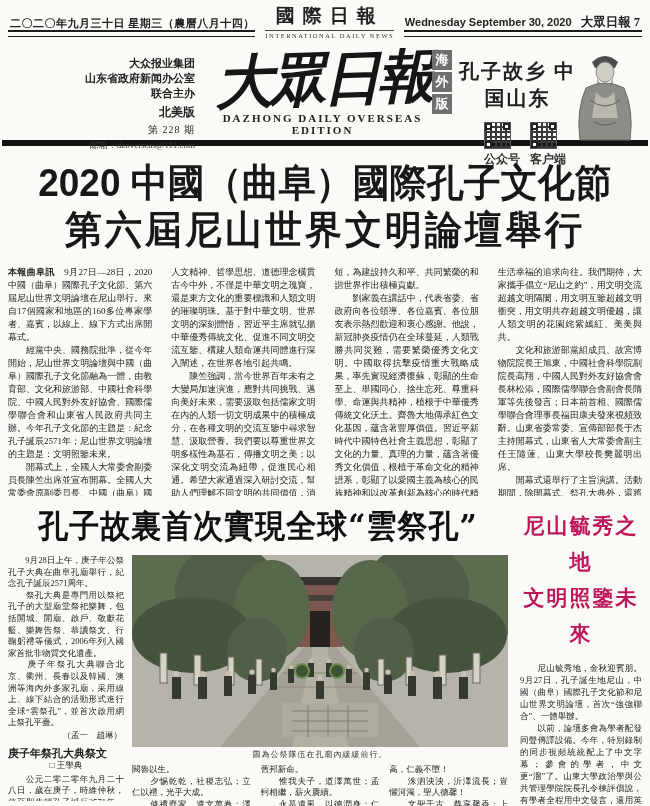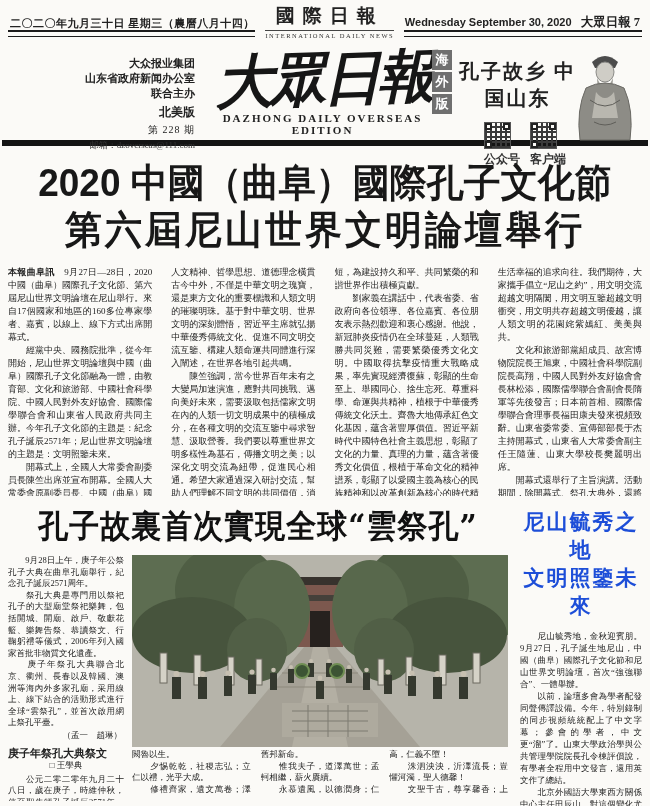--- a/index.html
+++ b/index.html
@@ -76,22 +76,22 @@
   .s2-byline { text-align:right; padding:1px 2px 1px 0; }
   .eulogy-title { text-align:left; font-weight:bold; font-size:11px; padding:5px 0 1px 0; }
   .eulogy-author { text-align:center; font-size:8.5px; padding-bottom:2px; }
   .photo-block { width:376px; }
   .photo { width:376px; height:192px; display:block; background:#b9b7ae; }
   .photo-caption { text-align:center; font-size:8px; color:#333; padding:2px 0; letter-spacing:1px; }
   .eulogy-bottom { display:flex; gap:10px; height:46px; overflow:hidden; margin-top:2px; }
   .eulogy-bottom div { flex:1; font-size:8.5px; line-height:11.6px; text-align:justify; white-space:pre-wrap; }
   
   .s3 { flex:1; }
-  .s3-headline { font-size:21px; line-height:28px; text-align:center; letter-spacing:2px;
-     color:#1d4ed8; font-family:Liberation Serif, serif; padding:6px 0 10px 0; font-weight:600; }
+  .s3-headline { font-size:21px; line-height:36px; text-align:center; letter-spacing:2px;
+     color:#be185d; font-family:Liberation Serif, serif; padding:6px 0 10px 0; font-weight:600; }
   .s3-body { font-size:8.5px; line-height:12px; text-align:justify; white-space:pre-wrap;
      height:240px; overflow:hidden; }
 </style>
 </head>
 <body>
 
 <div class="page">
 
   <div class="topbar">
     <div class="topbar-date-cn">二〇二〇年九月三十日 星期三（農曆八月十四）</div>
@@ -264,20 +264,21 @@
               <circle cx="234.5" cy="115" r="2.3"></circle>
                 <circle cx="217" cy="112" r="2"></circle>
               <circle cx="179" cy="106" r="2"></circle>
                 <circle cx="197" cy="106" r="2"></circle>
                 <circle cx="188" cy="123" r="2.4"></circle>
             </g>
 
             <circle cx="170" cy="116" r="7" fill="#3c5434" stroke="#6f8e53" stroke-width="2"></circle>
             <circle cx="205" cy="116" r="7" fill="#3c5434" stroke="#6f8e53" stroke-width="2"></circle>
           </svg>
+          <div class="photo-caption">圖為公祭隊伍在孔廟內緩緩前行。</div>
           <div class="eulogy-bottom">
             <div>闕魯以生。
 　　夕惕乾乾，社稷志弘；立仁以禮，光乎大成。
 　　修禮齊家，遺文萬卷；澤被後世，啟戶承風。</div>
             <div>舊邦新命。
 　　惟我夫子，道澤萬世；孟軻相繼，薪火賡續。
 　　永慕遺風，以德潤身；仁人志士，高山仰止。</div>
             <div>高，仁義不墮！
 　　洙泗泱泱，沂澤流長；豈懼河濁，聖人德馨！
 　　文聖千古，尊享馨香；上承前聖，下啟後學。</div>

